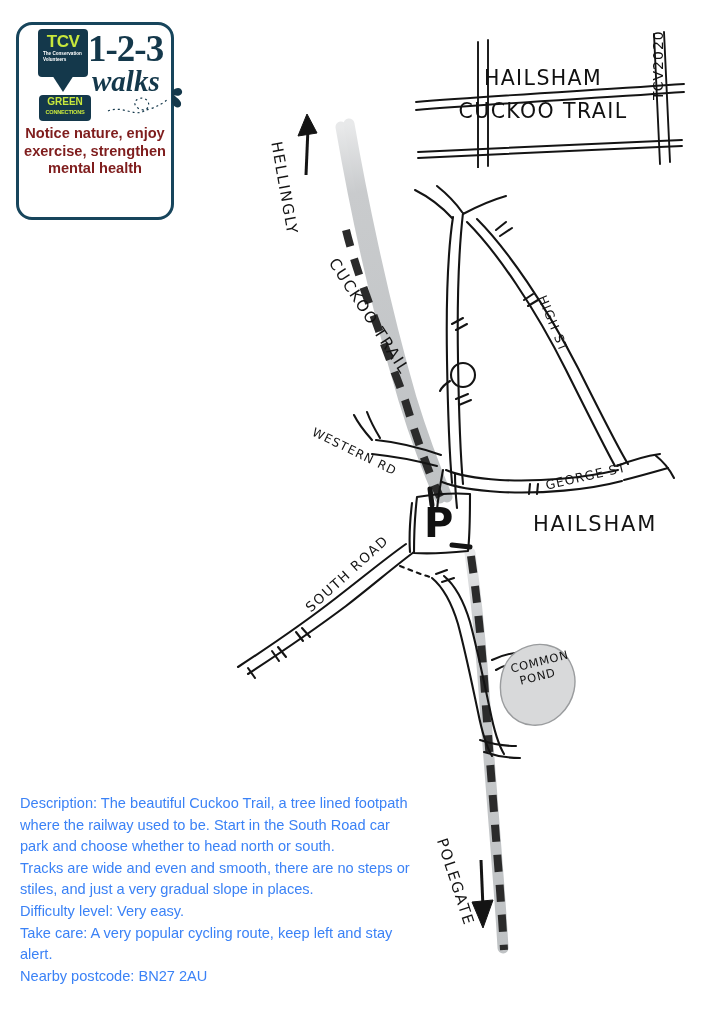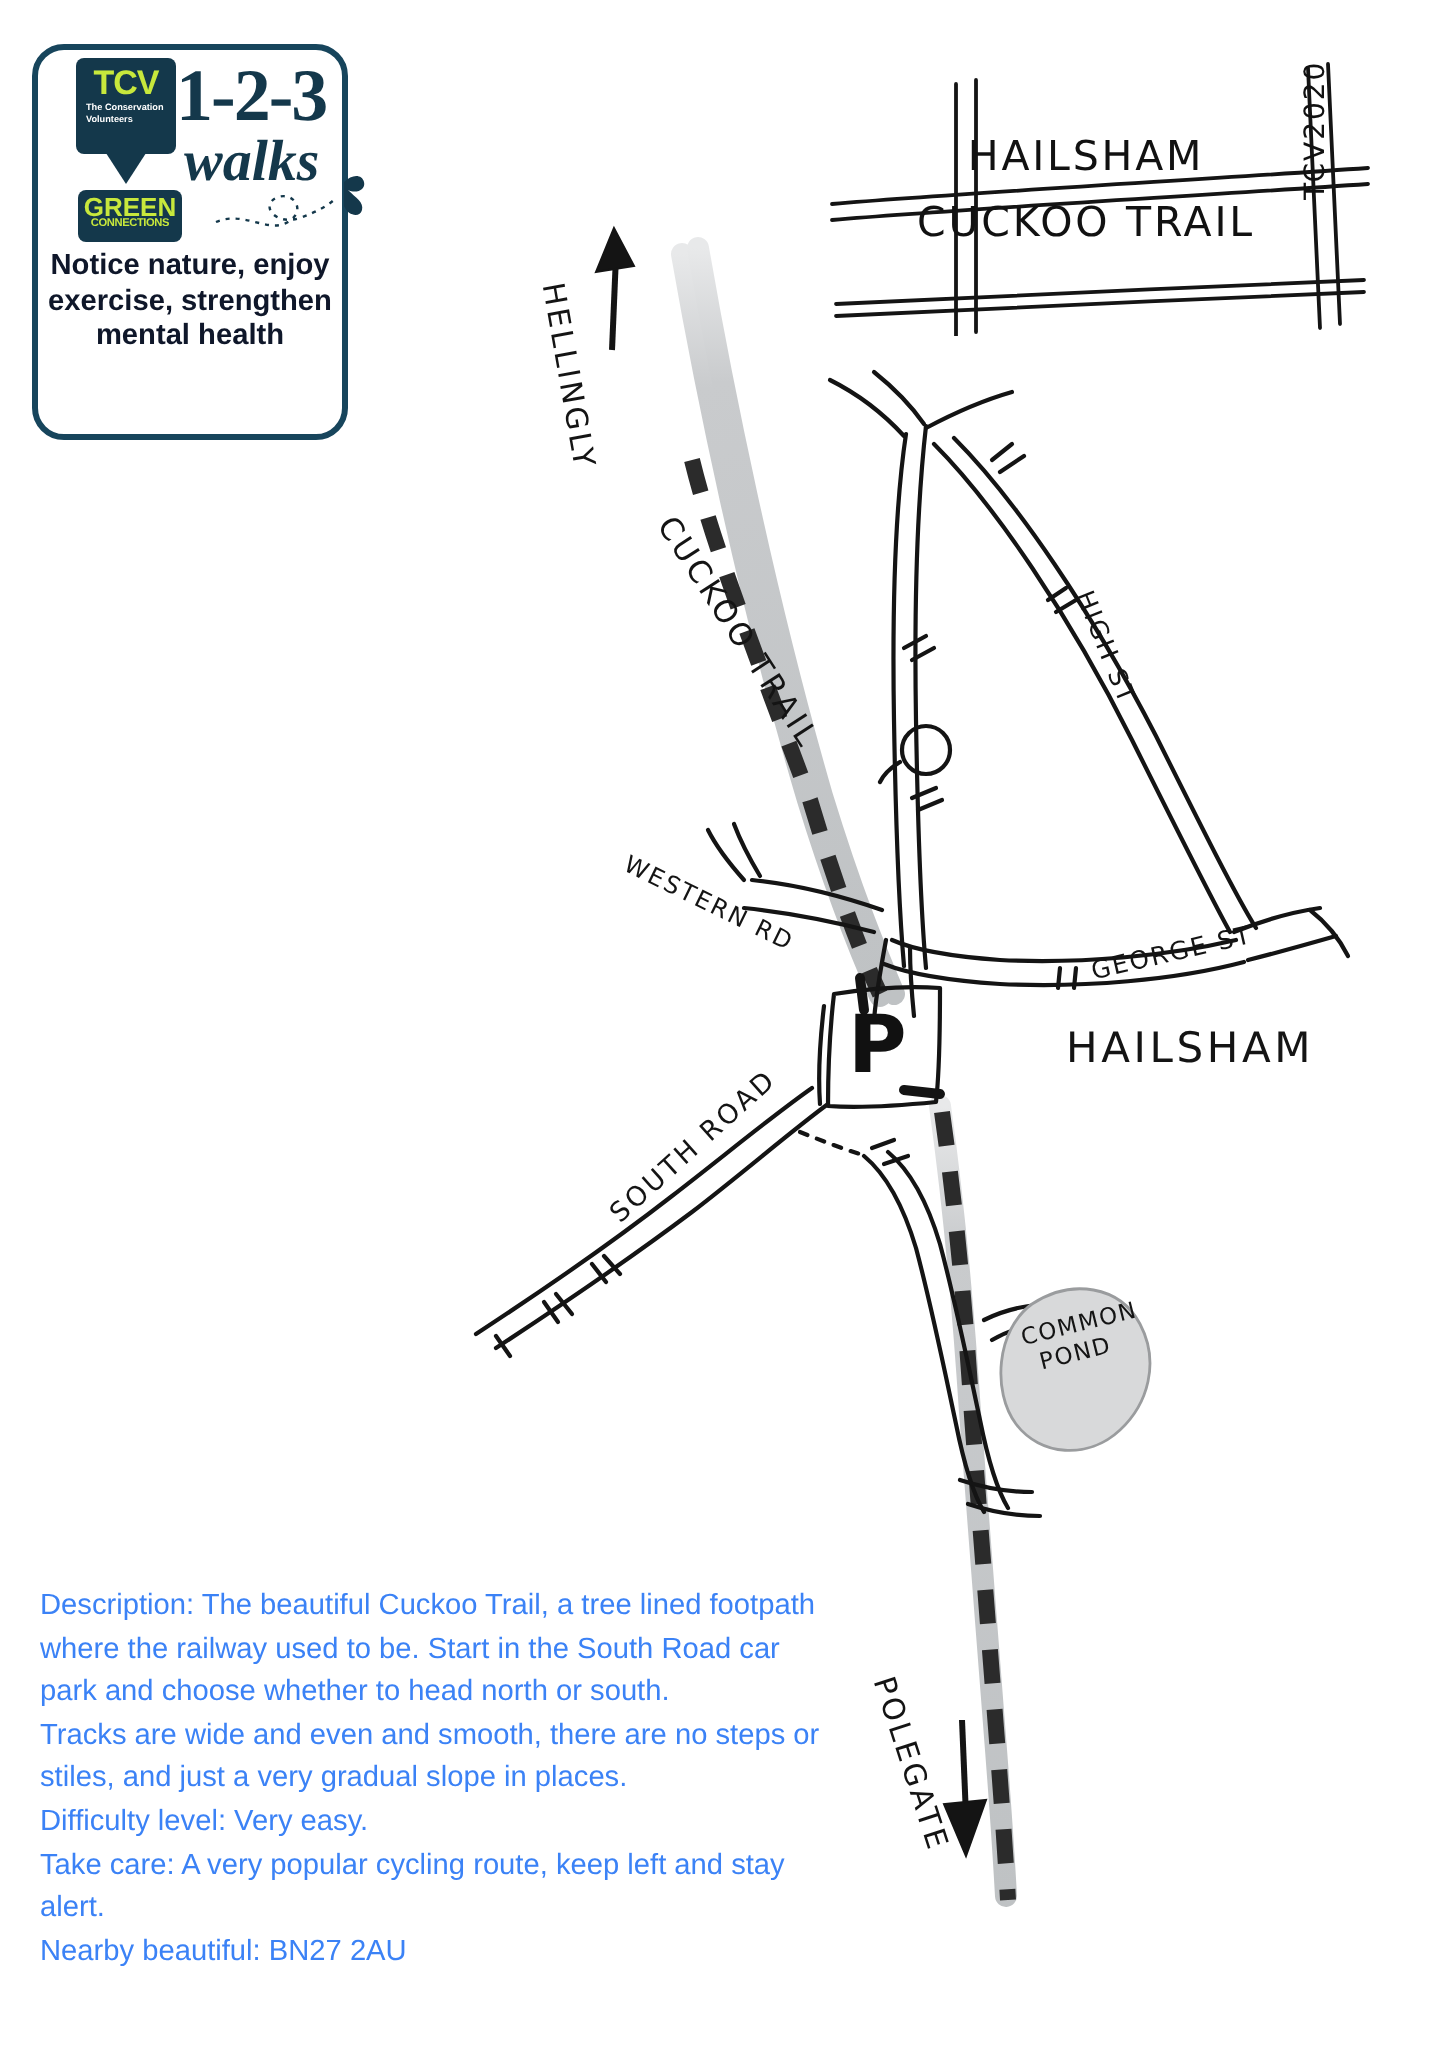--- a/index.html
+++ b/index.html
@@ -87,21 +87,21 @@
     background: #14384b;
     border-radius: 4px;
   }
   #green-badge .g1 {
     position: absolute;
     left: 0; top: 1px;
     width: 52px;
     text-align: center;
     color: #c8e83c;
     font-weight: bold;
-    font-size: 13px;
+    font-size: 10px;
     font-family: "Liberation Sans", sans-serif;
   }
   #green-badge .g2 {
     position: absolute;
     left: 0; top: 14px;
     width: 52px;
     text-align: center;
     color: #c8e83c;
     font-weight: bold;
     font-size: 5.6px;
@@ -134,21 +134,21 @@
     font-style: italic;
     font-weight: bold;
     font-family: "Liberation Serif", serif;
   }
   #logo-tagline {
     position: absolute;
     left: 0;
     top: 100px;
     width: 152px;
     text-align: center;
-    color: #0f172a;
+    color: #7f1d1d;
     font-size: 14.6px;
     line-height: 17.5px;
     font-weight: bold;
     font-family: "Liberation Sans", sans-serif;
   }
 
   
   #title-box {
     position: absolute;
     left: 398px;
@@ -459,16 +459,16 @@
       <span class="title-line">CUCKOO TRAIL</span>
     </div>
   </div>
   <div id="title-code">TCV2020</div>
 
   <div id="description">
     <p>Description: The beautiful Cuckoo Trail, a tree lined footpath where the railway used to be. Start in the South Road car park and choose whether to head north or south.</p>
     <p>Tracks are wide and even and smooth, there are no steps or stiles, and just a very gradual slope in places.</p>
     <p>Difficulty level: Very easy.</p>
     <p>Take care: A very popular cycling route, keep left and stay alert.</p>
-    <p>Nearby beautiful: BN27 2AU</p>
+    <p>Nearby postcode: BN27 2AU</p>
   </div>
 
 </div>
 
 </body></html>

